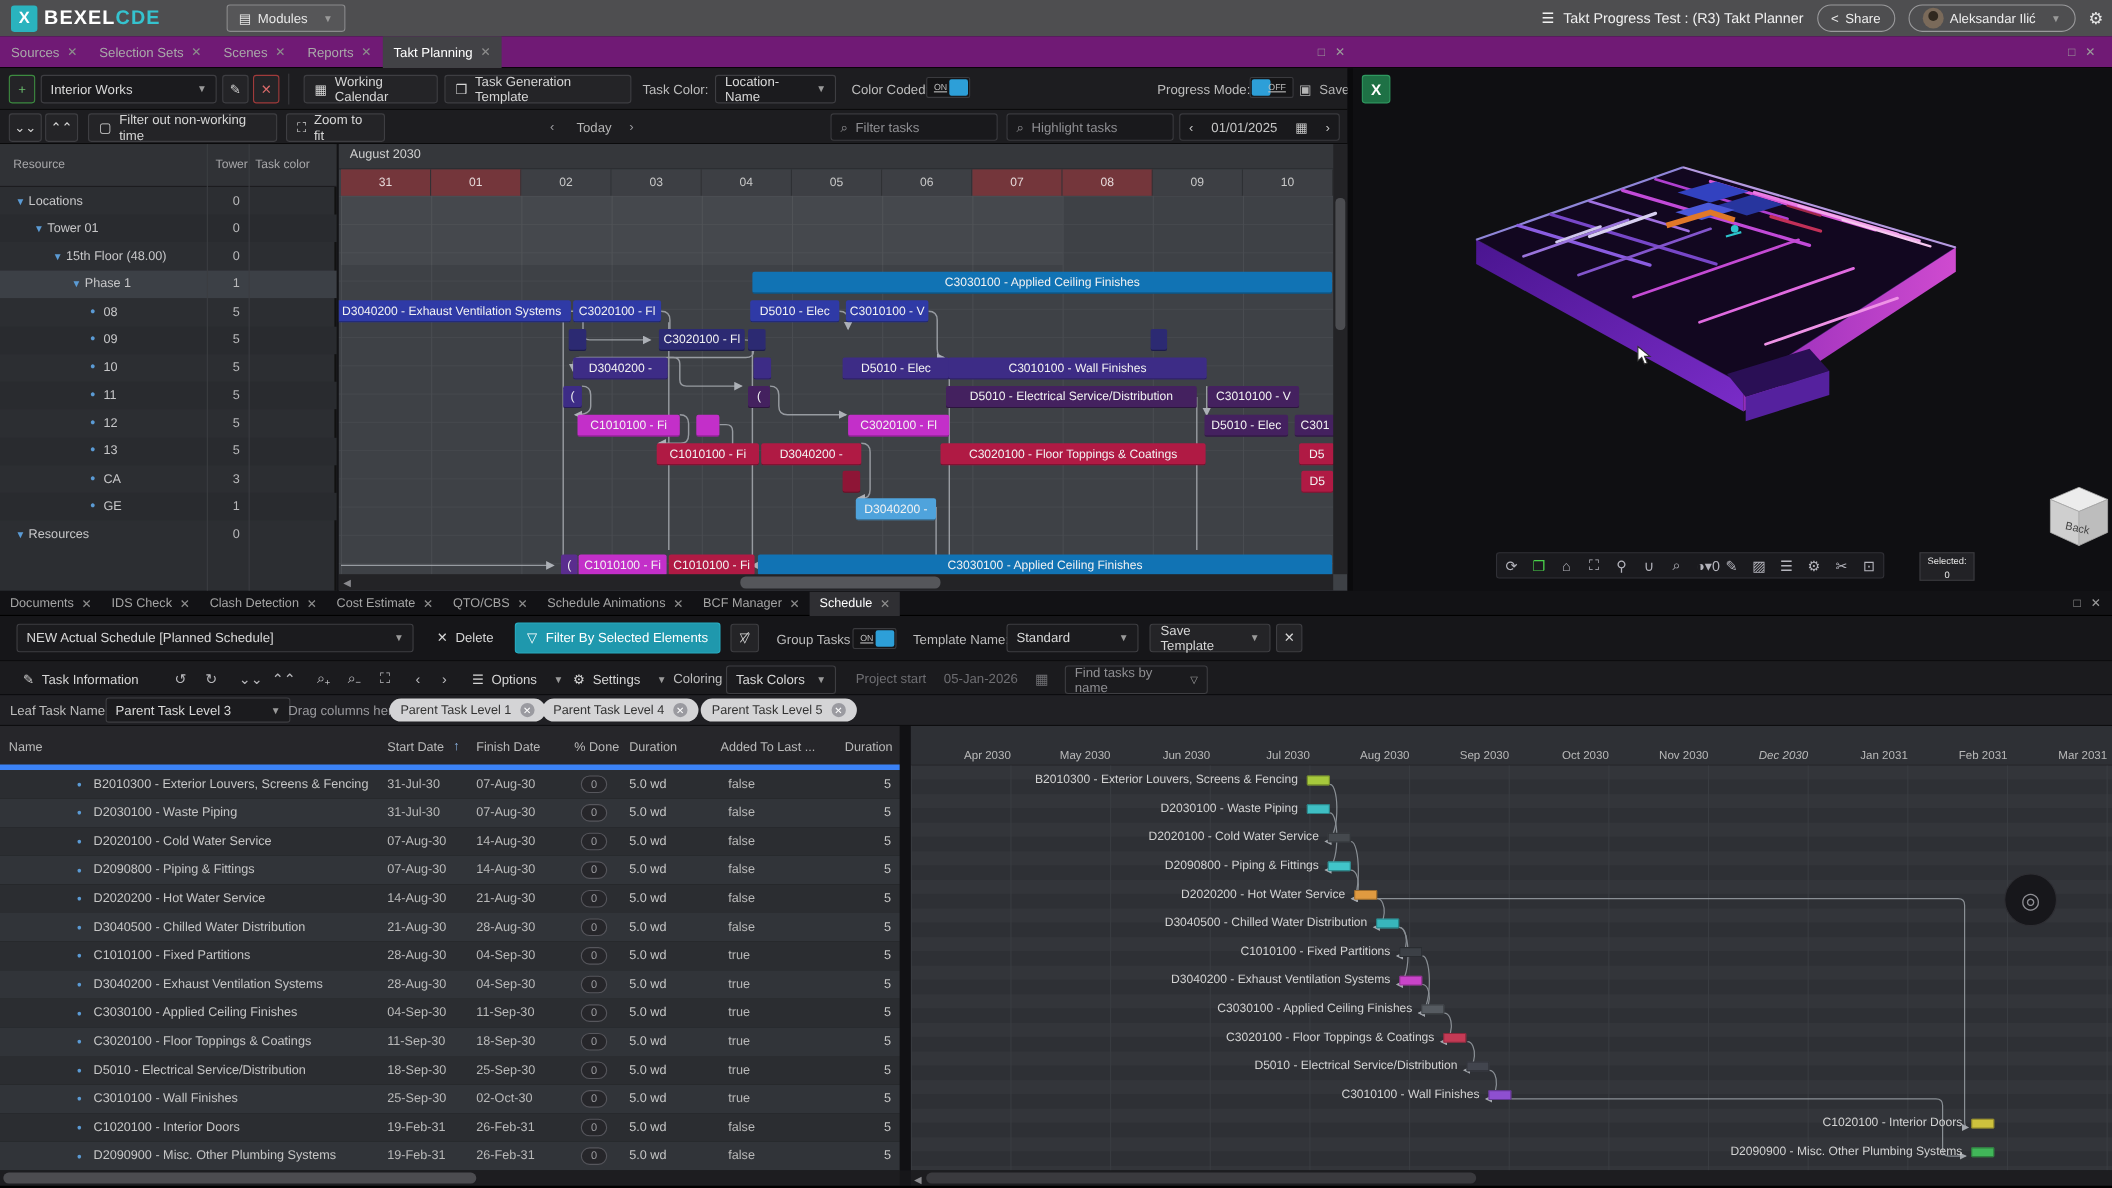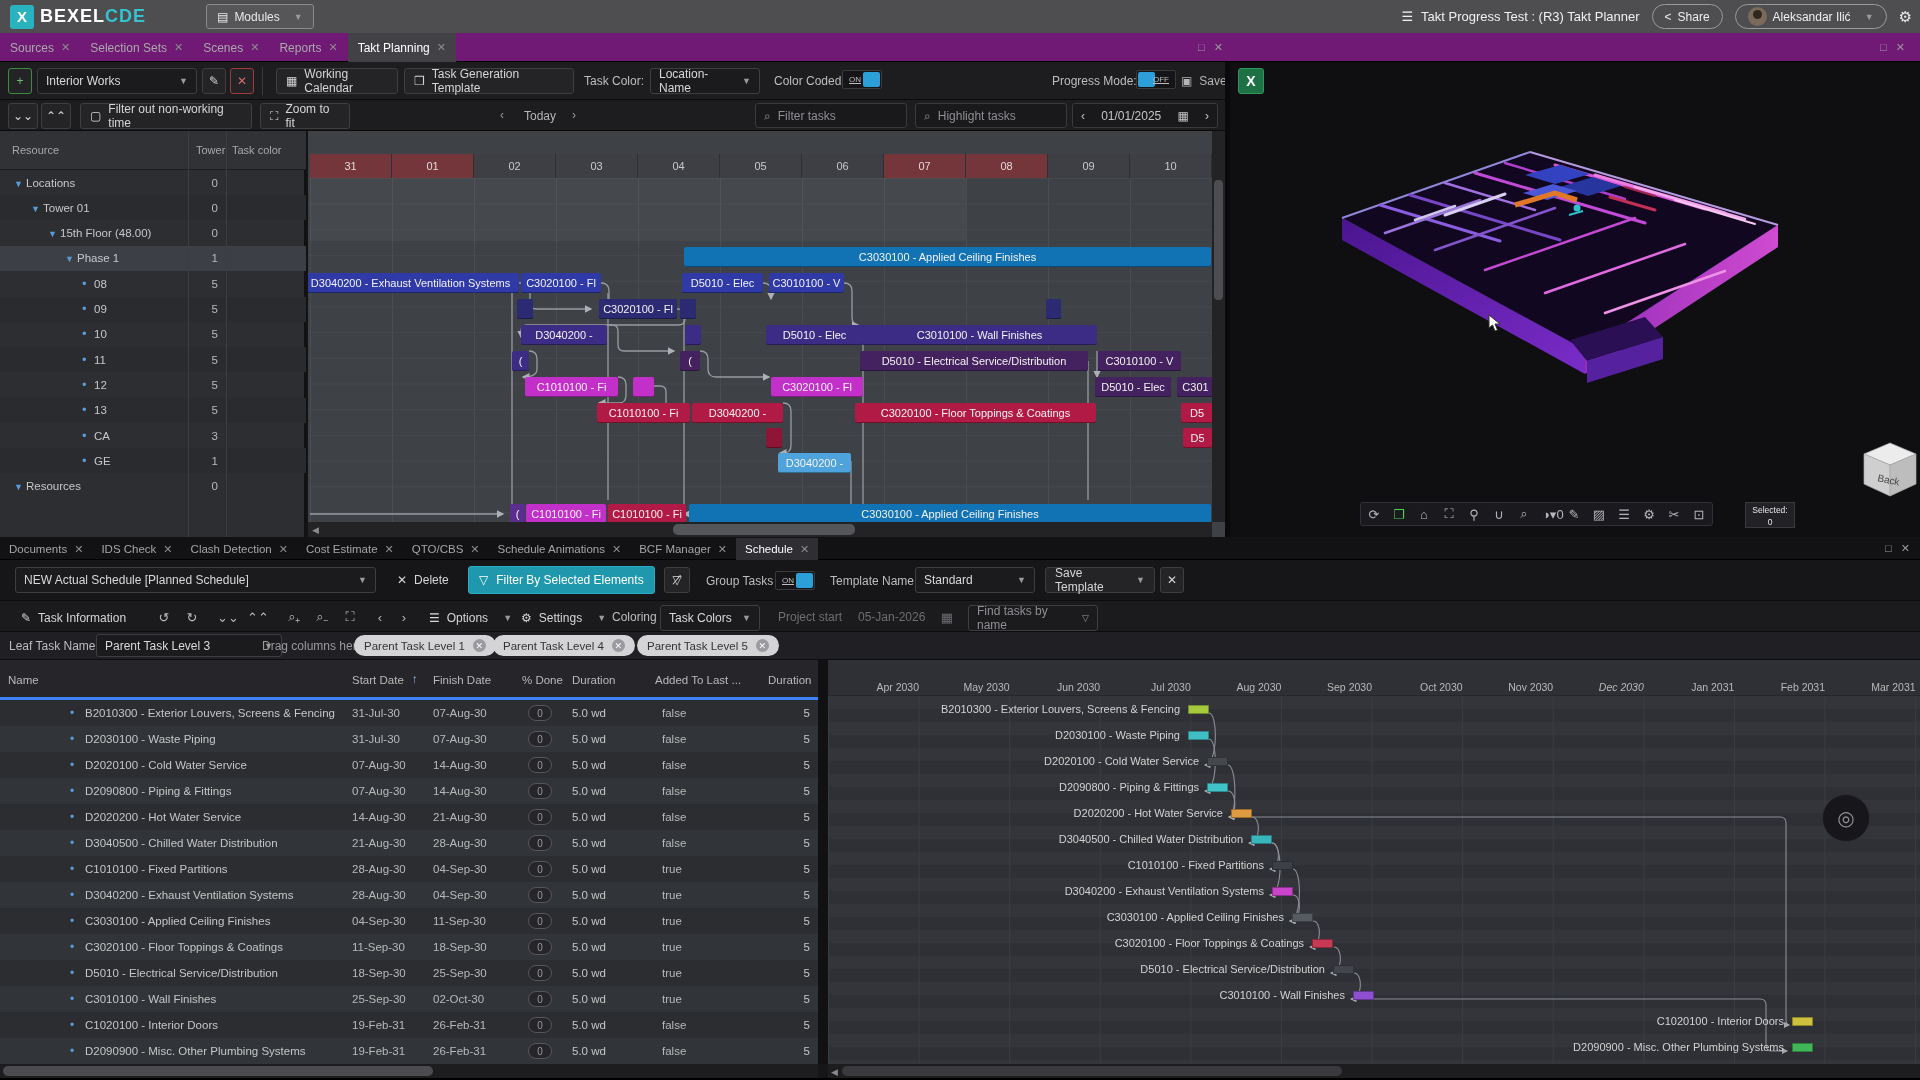--- a/index.html
+++ b/index.html
@@ -116,21 +116,21 @@
   .ico-btn { position:absolute; height:24px; width:24px; display:flex; align-items:center; justify-content:center;
     color:#b9b9bd; font-size:13px; }
   #grouping { position:absolute; left:0; top:94px; width:1920px; height:28px; background:#202024; border-bottom:1px solid #0d0d0f; }
   .chip { position:absolute; top:3px; height:21px; background:#d4d4d6; border-radius:11px; color:#333;
     display:flex; align-items:center; gap:8px; padding:0 10px; font-size:11.5px; }
   .chip-x { width:13px; height:13px; border-radius:50%; background:#9a9aa0; color:#fff; font-size:9px;
     display:flex; align-items:center; justify-content:center; }
 
   
   #tbl-header { position:absolute; left:0; top:122px; width:818px; height:40px; background:#26262a;
-    border-bottom:3px solid #3b82f6; color:#b9b9b9; font-size:11.5px; }
+    border-bottom:5px solid #3b82f6; color:#b9b9b9; font-size:11.5px; }
   #tbl-rows { position:absolute; left:0; top:162px; width:818px; height:364px; }
   .trow { position:absolute; left:0; width:818px; height:26px; display:flex; align-items:center; font-size:11.5px; color:#c6c6c6; }
   .trow.odd { background:#2b2d31; } .trow.even { background:#313439; }
   .t-dot { position:absolute; left:70px; color:#5b9bd5; font-size:12px; }
   .t-name { position:absolute; left:85px; }
   .t-start { position:absolute; left:352px; color:#b9b9b9; }
   .t-finish { position:absolute; left:433px; color:#b9b9b9; }
   .t-done { position:absolute; left:528px; width:24px; height:16px; border:1px solid #56565c; border-radius:8px;
     color:#9a9a9e; font-size:10px; text-align:center; line-height:15px; background:#26262a; }
   .t-dur { position:absolute; left:572px; }
@@ -368,20 +368,23 @@
           <span style="margin-left:14px"><span class="chev">▼</span></span>
           <span>Resources</span>
                  <span class="res-count">0</span>
         </div>
       </div>
     <div class="res-vline" style="left:188px;"></div>
     <div class="res-vline" style="left:226px;"></div>
   </div>
 
   <div id="gantt-top" class="abs">
+    <div id="gt-month">
+        <span class="abs" style="left:10px;top:4px;">August 2030</span>
+      </div>
     <div id="gt-days">
         <div class="day-cell we" style="left: 2px; width: 82px;">31</div>
         <div class="day-cell we" style="left: 84px; width: 82px;">01</div>
         <div class="day-cell" style="left: 166px; width: 82px;">02</div>
         <div class="day-cell" style="left: 248px; width: 82px;">03</div>
         <div class="day-cell" style="left: 330px; width: 82px;">04</div>
         <div class="day-cell" style="left: 412px; width: 82px;">05</div>
         <div class="day-cell" style="left: 494px; width: 82px;">06</div>
         <div class="day-cell we" style="left: 576px; width: 82px;">07</div>
         <div class="day-cell we" style="left: 658px; width: 82px;">08</div>
@@ -656,21 +659,21 @@
       <span class="lab" style="left:858px;top:9px;color:#6e6e72;">05-Jan-2026</span>
       <span class="ico-btn" style="left:935px;top:4px;color:#6e6e72;">▦</span>
       <div class="tsel" style="left:968px;top:4px;width:130px;color:#8f8f93;">
           <span>Find tasks by name</span>
           <span class="caret">▽</span>
         </div>
     </div>
 
     <div id="grouping">
       <span class="lab" style="left:9px;top:7px;">Leaf Task Name:</span>
-      <div class="tsel" style="left:96px;top:2px;width:186px;height:23px;">
+      <div class="tsel" style="left:96px;top:2px;width:168px;height:23px;">
           <span>Parent Task Level 3</span>
           <span class="caret">▼</span>
         </div>
       <span class="lab" style="left:262px;top:7px;color:#9a9a9e;">Drag columns here to group</span>
       <div id="chips">
           <div class="chip" style="left: 354px;">
             <span>Parent Task Level 1</span>
             <span class="chip-x">✕</span>
           </div>
           <div class="chip" style="left: 493px;">

